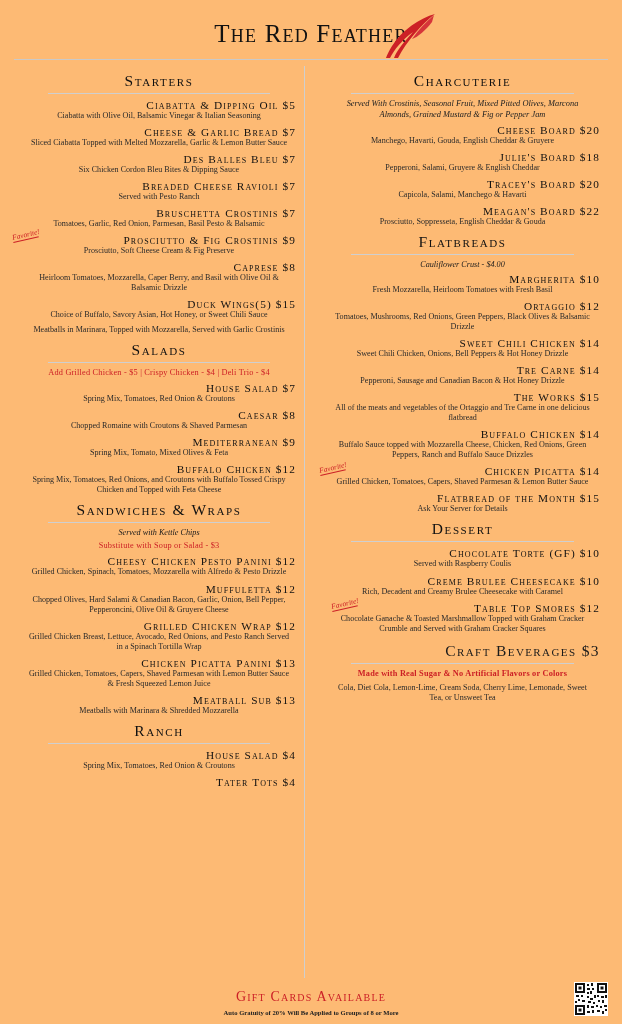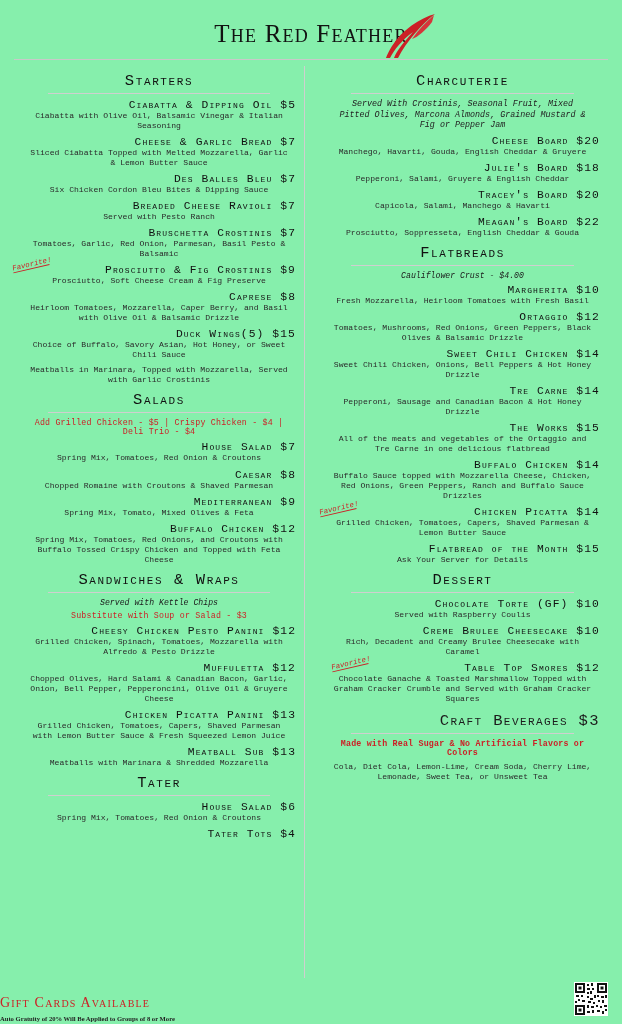--- a/index.html
+++ b/index.html
@@ -10,21 +10,21 @@
     background: #ffffff;
     font-family: "Liberation Serif", serif;
     color: #1b1b1b;
     overflow: hidden;
   }
   .page {
     position: relative;
     width: 622px;
     height: 1024px;
     padding: 8px 14px 6px 14px;
-    background: #86efac;
+    background: #fdba74;
   }
   
   .header {
     position: relative;
     height: 52px;
     border-bottom: 1px solid #c9c9c9;
     margin-bottom: 6px;
   }
   .brand {
     text-align: center;
@@ -40,21 +40,20 @@
     right: 168px;
     top: 4px;
     width: 60px;
     height: 48px;
   }
   
   .cols {
     display: flex;
     gap: 12px;
     height: 912px;
-    font-family: Liberation Mono, monospace;
   }
   .col {
     width: 50%;
     padding: 0 8px;
   }
   .col.left { border-right: 1px solid #cfcfcf; }
 
   h2.section {
     text-align: center;
     font-variant: small-caps;
@@ -121,22 +120,22 @@
     display: block;
     border-bottom: 1px solid #cc2026;
     width: 92%;
     margin-top: 0px;
   }
   .relwrap { position: relative; }
 
   
   .footer {
     position: absolute;
-    left: 0; right: 0; bottom: 2px;
-    text-align: left;
+    left: 0; right: 0; bottom: 8px;
+    text-align: center;
   }
   .giftcards {
     color: #cc2026;
     font-variant: small-caps;
     font-size: 14px;
     letter-spacing: 1.2px;
   }
   .gratuity {
     font-size: 6.6px;
     margin-top: 4px;
@@ -246,34 +245,38 @@
       <div>
         <div class="item">
             <div class="name">Cheesy Chicken Pesto Panini  $12</div>
             <div class="desc">Grilled Chicken, Spinach, Tomatoes, Mozzarella with Alfredo &amp; Pesto Drizzle</div>
           </div>
         <div class="item">
             <div class="name">Muffuletta  $12</div>
             <div class="desc">Chopped Olives, Hard Salami &amp; Canadian Bacon, Garlic, Onion, Bell Pepper, Pepperoncini, Olive Oil &amp; Gruyere Cheese</div>
           </div>
         <div class="item">
+            <div class="name">Grilled Chicken Wrap  $12</div>
+            <div class="desc">Grilled Chicken Breast, Lettuce, Avocado, Red Onions, and Pesto Ranch Served in a Spinach Tortilla Wrap</div>
+          </div>
+        <div class="item">
             <div class="name">Chicken Picatta Panini  $13</div>
             <div class="desc">Grilled Chicken, Tomatoes, Capers, Shaved Parmesan with Lemon Butter Sauce &amp; Fresh Squeezed Lemon Juice</div>
           </div>
         <div class="item">
             <div class="name">Meatball Sub  $13</div>
             <div class="desc">Meatballs with Marinara &amp; Shredded Mozzarella</div>
           </div>
       </div>
 
-      <h2 class="section">Tater</h2>
-      <div class="rule"></div>
-      <div>
-        <div class="item">
-            <div class="name">House Salad  $6</div>
+      <h2 class="section">Ranch</h2>
+      <div class="rule"></div>
+      <div>
+        <div class="item">
+            <div class="name">House Salad  $4</div>
             <div class="desc">Spring Mix, Tomatoes, Red Onion &amp; Croutons</div>
           </div>
         <div class="item">
             <div class="name">Tater Tots  $4</div>
           </div>
       </div>
 
     </div>
 
     <div class="col right">

